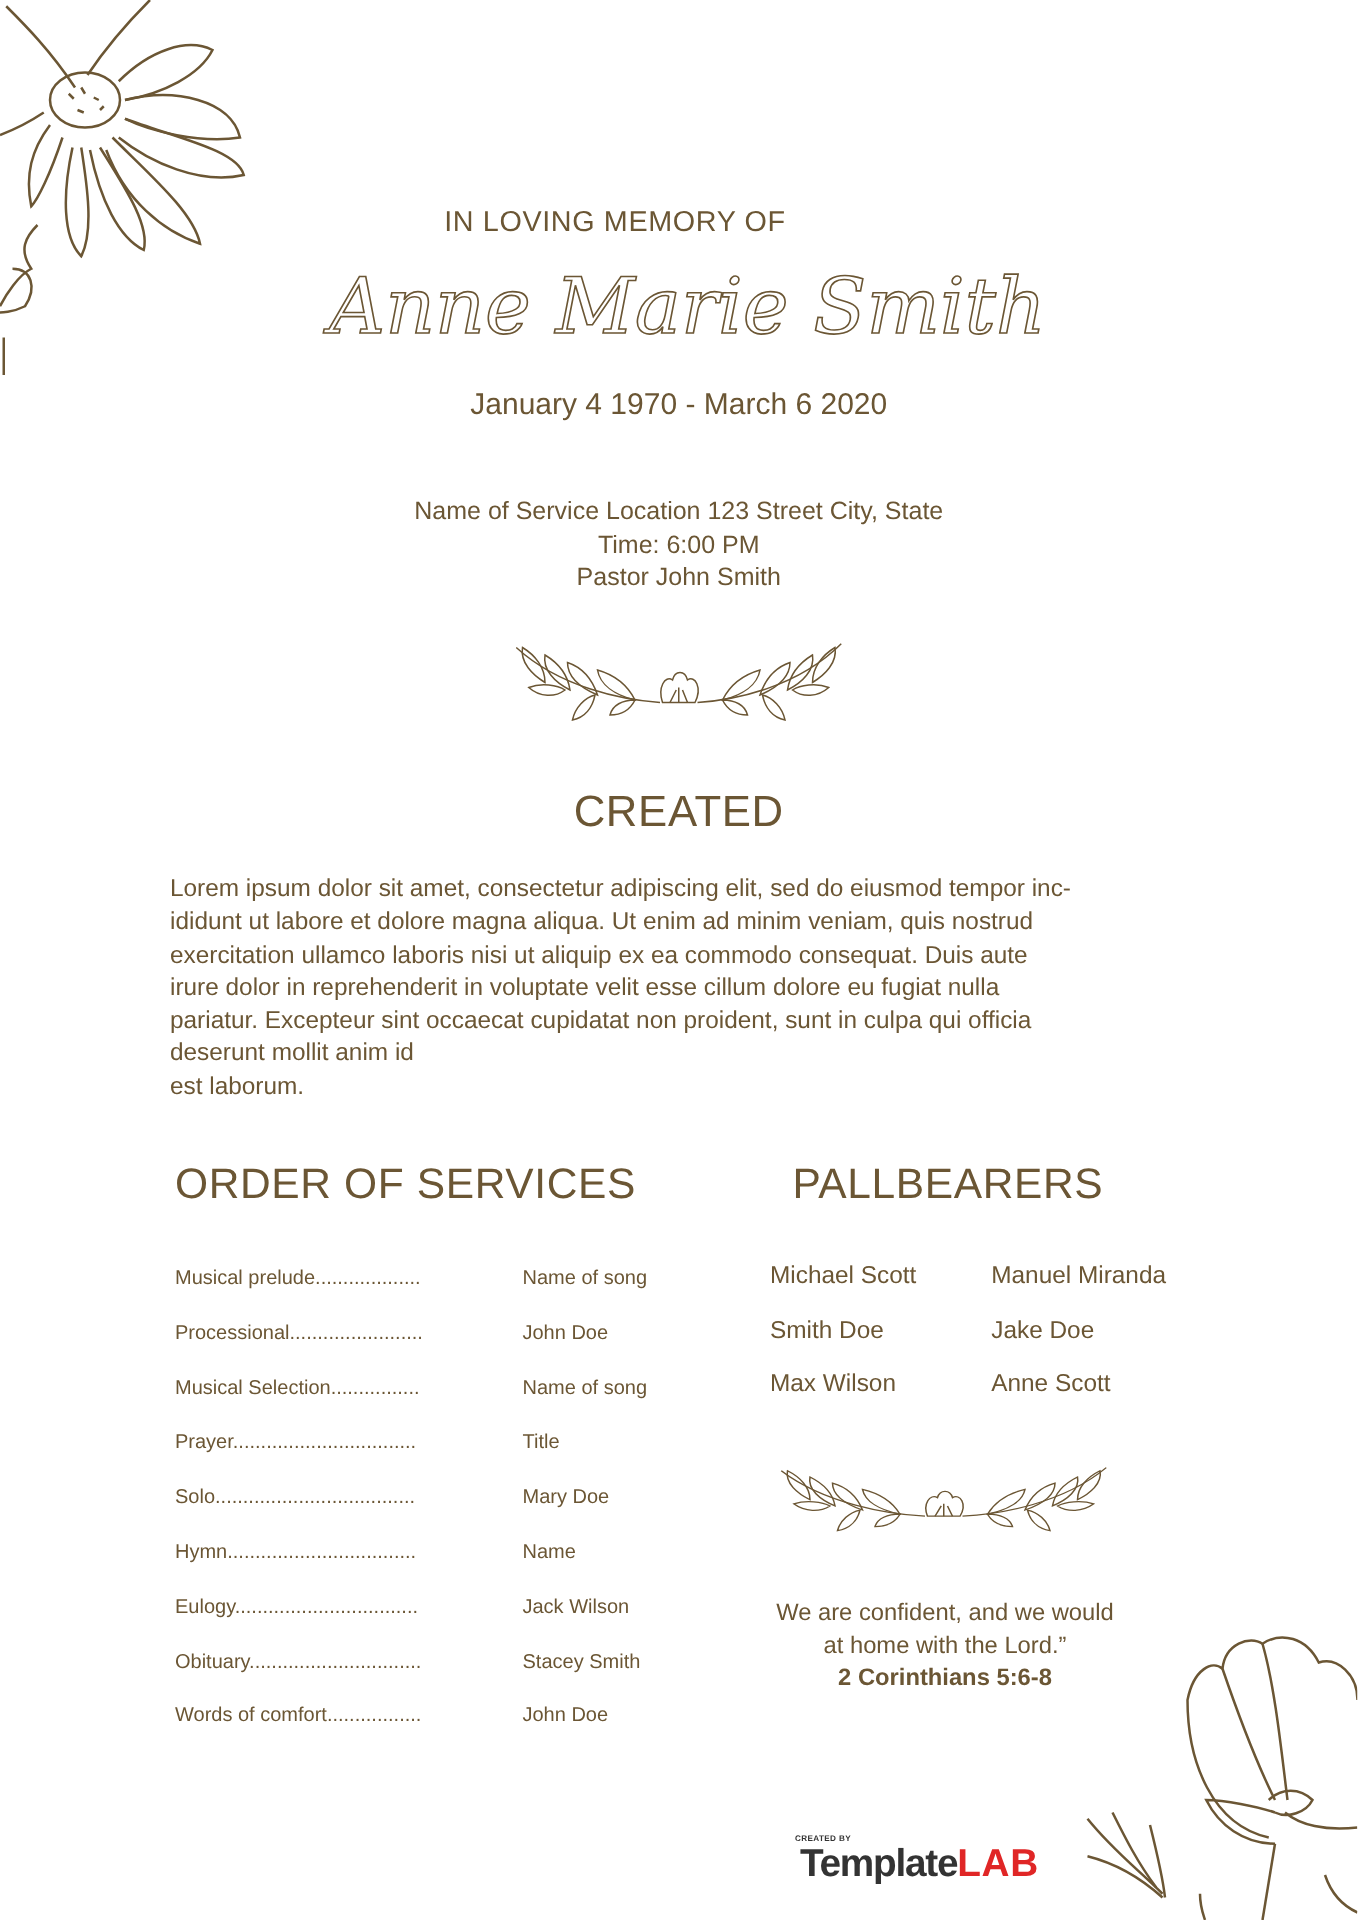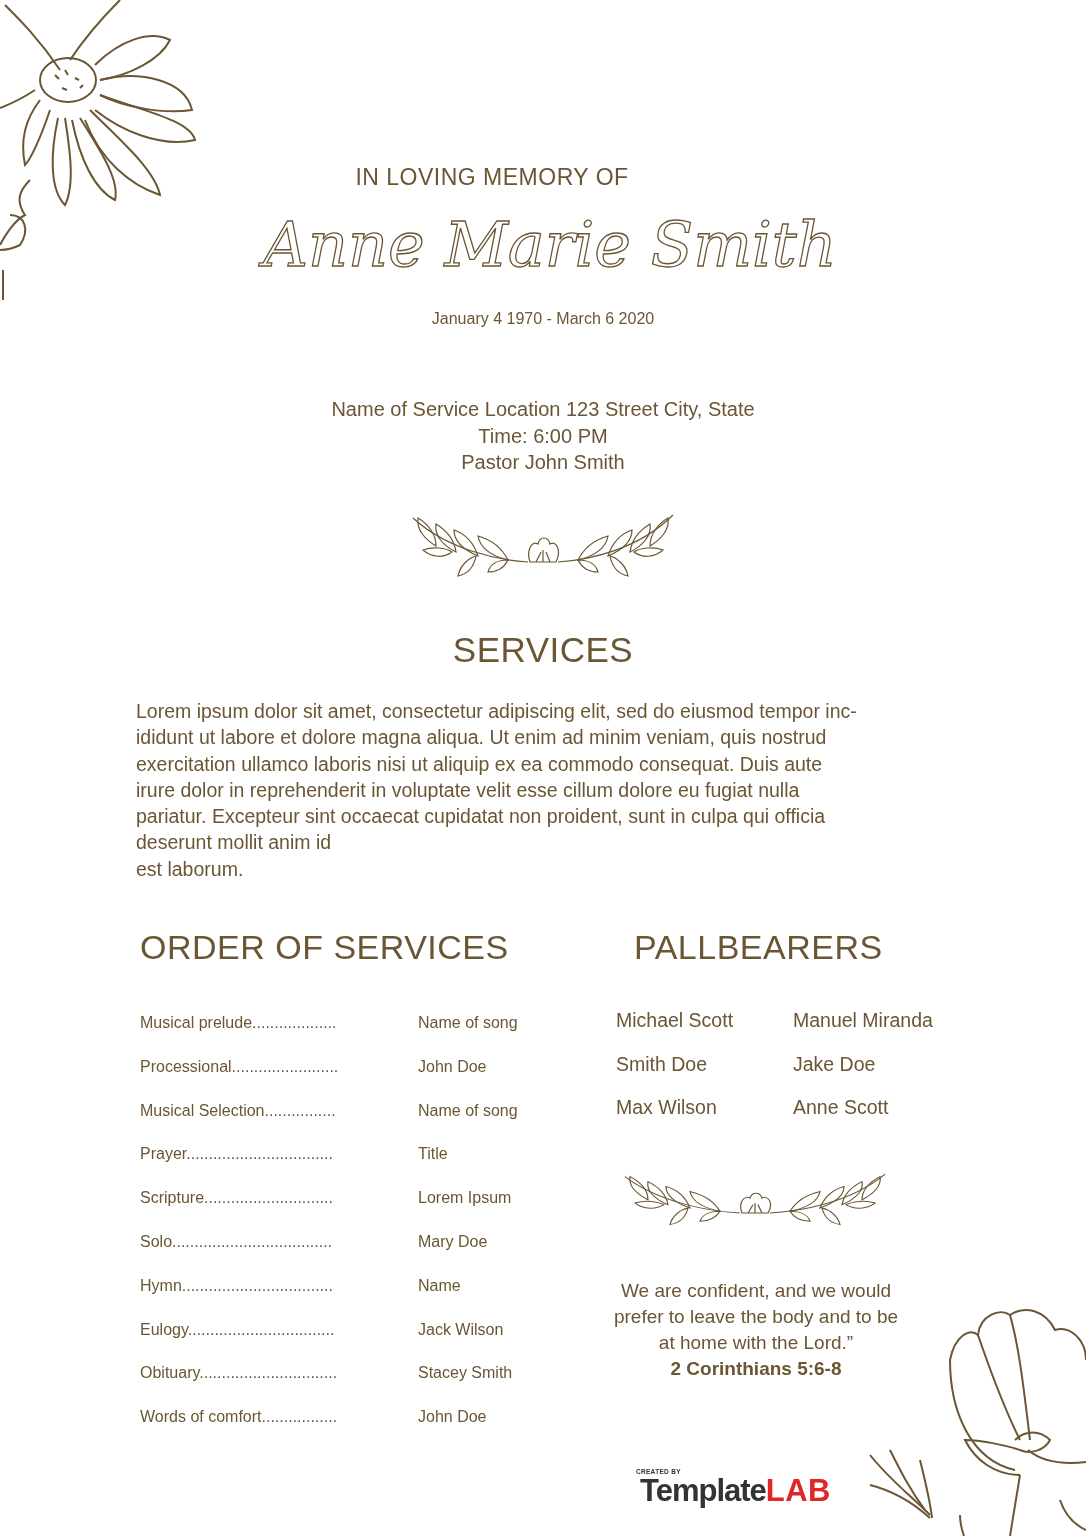--- a/index.html
+++ b/index.html
@@ -3,21 +3,21 @@
   <meta charset="utf-8">
   <style>
     * { margin: 0; padding: 0; box-sizing: border-box; }
     html, body { width: 1086px; height: 1536px; background: #ffffff; overflow: hidden; }
     body { position: relative; font-family: "Liberation Sans", "DejaVu Sans", sans-serif; color: #6b5634; }
     .abs { position: absolute; }
     .center { text-align: center; }
 
     #memory-title { left: 0; width: 984px; top: 164px; font-size: 23px; letter-spacing: 0.5px; color: #6b5634; }
     #deceased-name { left: 190px; top: 188px; width: 720px; height: 110px; }
-    #dates { left: 0; width: 1086px; top: 310px; font-size: 16px; }
+    #dates { left: 0; width: 1086px; top: 310px; font-size: 24px; }
 
     #service-info { left: 0; width: 1086px; top: 396px; font-size: 20px; line-height: 26.5px; }
 
     #divider-1 { left: 408px; top: 510px; width: 270px; height: 75px; }
     #divider-2 { left: 620px; top: 1170px; width: 270px; height: 62px; }
 
     #obituary-heading { left: 0; width: 1086px; top: 630px; font-size: 35px; letter-spacing: 0.5px; }
     #obituary-body { left: 136px; top: 698px; width: 830px; font-size: 19.5px; line-height: 26.3px; white-space: pre-line; }
 
     #order-heading { left: 140px; top: 928px; font-size: 34px; letter-spacing: 0.5px; }
@@ -94,21 +94,21 @@
     <path d="M46 20 C 46 32, 56 40, 70 46 C 66 34, 58 24, 46 20 Z"></path>
     <path d="M70 26 C 72 38, 84 46, 100 50 C 94 38, 84 30, 70 26 Z"></path>
     <path d="M15 40 C 25 36, 38 38, 44 42 C 36 48, 24 48, 15 40 Z"></path>
     <path d="M50 66 C 52 56, 60 48, 68 46 C 66 56, 60 64, 50 66 Z"></path>
     <path d="M80 62 C 82 54, 90 50, 100 50 C 96 58, 90 62, 80 62 Z"></path>
   </g>
   <path d="M122 52 C 118 40, 124 30, 130 34 C 132 26, 140 26, 142 34 C 148 30, 154 40, 148 52 Z"></path>
   <path d="M128 52 L 133 42 M135 52 L 135 40 M142 52 L 138 42"></path>
 </svg>
 
-<div id="obituary-heading" class="abs center">SERVICES</div>
+<div id="obituary-heading" class="abs center">CREATED</div>
 <div id="obituary-body" class="abs">Lorem ipsum dolor sit amet, consectetur adipiscing elit, sed do eiusmod tempor inc-
 ididunt ut labore et dolore magna aliqua. Ut enim ad minim veniam, quis nostrud
 exercitation ullamco laboris nisi ut aliquip ex ea commodo consequat. Duis aute
 irure dolor in reprehenderit in voluptate velit esse cillum dolore eu fugiat nulla
 pariatur. Excepteur sint occaecat cupidatat non proident, sunt in culpa qui officia
 deserunt mollit anim id
 est laborum.</div>
 
 <div id="order-heading" class="abs">ORDER OF SERVICES</div>
 <div id="order-list" class="abs">
@@ -120,24 +120,20 @@
       <span class="order-label">Processional........................</span>
       <span class="order-value">John Doe</span>
     </div>
   <div class="order-row">
       <span class="order-label">Musical Selection................</span>
       <span class="order-value">Name of song</span>
     </div>
   <div class="order-row">
       <span class="order-label">Prayer.................................</span>
       <span class="order-value">Title</span>
-    </div>
-  <div class="order-row">
-      <span class="order-label">Scripture.............................</span>
-      <span class="order-value">Lorem Ipsum</span>
     </div>
   <div class="order-row">
       <span class="order-label">Solo....................................</span>
       <span class="order-value">Mary Doe</span>
     </div>
   <div class="order-row">
       <span class="order-label">Hymn..................................</span>
       <span class="order-value">Name</span>
     </div>
   <div class="order-row">
@@ -184,21 +180,20 @@
     <path d="M15 40 C 25 36, 38 38, 44 42 C 36 48, 24 48, 15 40 Z"></path>
     <path d="M50 66 C 52 56, 60 48, 68 46 C 66 56, 60 64, 50 66 Z"></path>
     <path d="M80 62 C 82 54, 90 50, 100 50 C 96 58, 90 62, 80 62 Z"></path>
   </g>
   <path d="M122 52 C 118 40, 124 30, 130 34 C 132 26, 140 26, 142 34 C 148 30, 154 40, 148 52 Z"></path>
   <path d="M128 52 L 133 42 M135 52 L 135 40 M142 52 L 138 42"></path>
 </svg>
 
 <div id="verse" class="abs center">
   <div>We are confident, and we would</div>
-  <div>prefer to leave the body and to be</div>
   <div>at home with the Lord.”</div>
   <div id="verse-ref">2 Corinthians 5:6-8</div>
 </div>
 
 <svg id="flower-br" class="abs" viewBox="0 0 226 246" fill="none" stroke="#6b5634" stroke-width="2">
   <path d="M155 180 C 110 170, 90 120, 90 70 C 95 45, 110 38, 118 45 C 120 25, 140 18, 150 25 C 165 15, 185 20, 195 40 C 210 35, 226 50, 226 70"></path>
   <path d="M150 25 C 160 60, 165 110, 170 150"></path>
   <path d="M118 45 C 130 80, 145 120, 160 150"></path>
   <path d="M155 150 C 165 140, 180 140, 190 150 C 185 160, 170 165, 160 160"></path>
   <path d="M160 160 C 145 155, 120 150, 105 150 C 115 170, 135 185, 160 185"></path>

